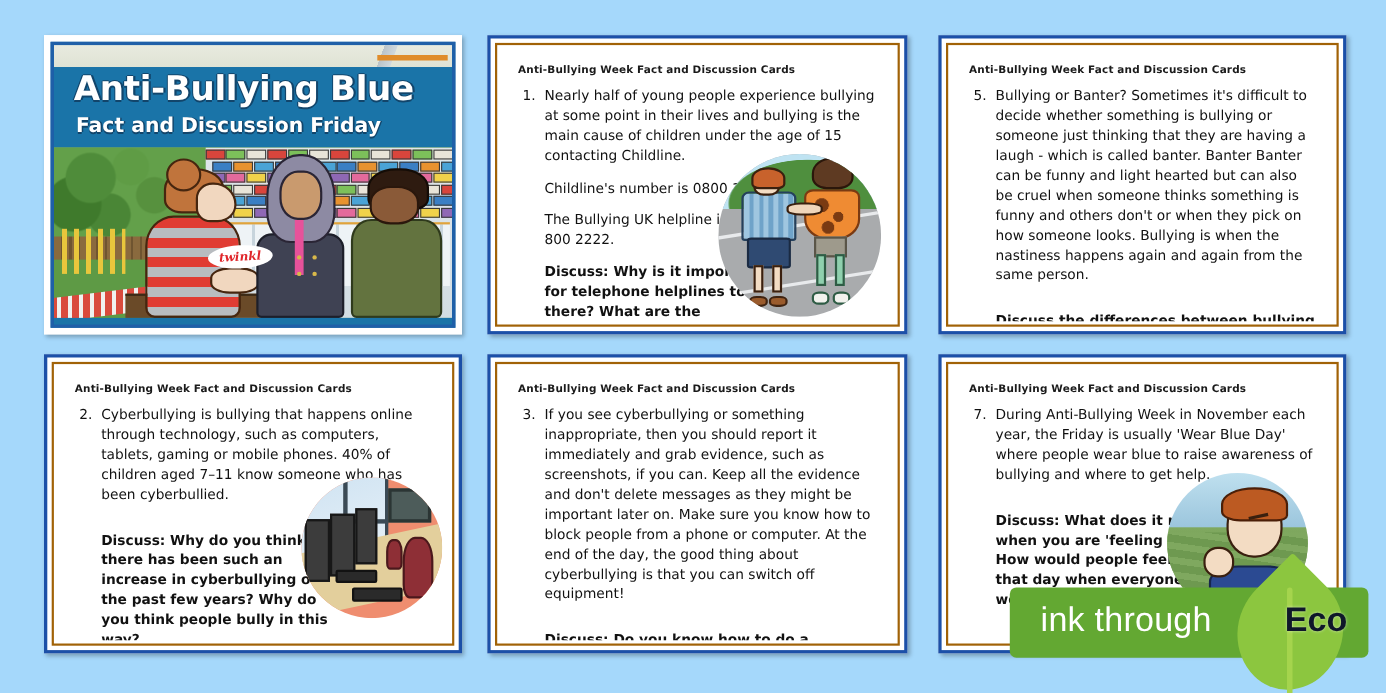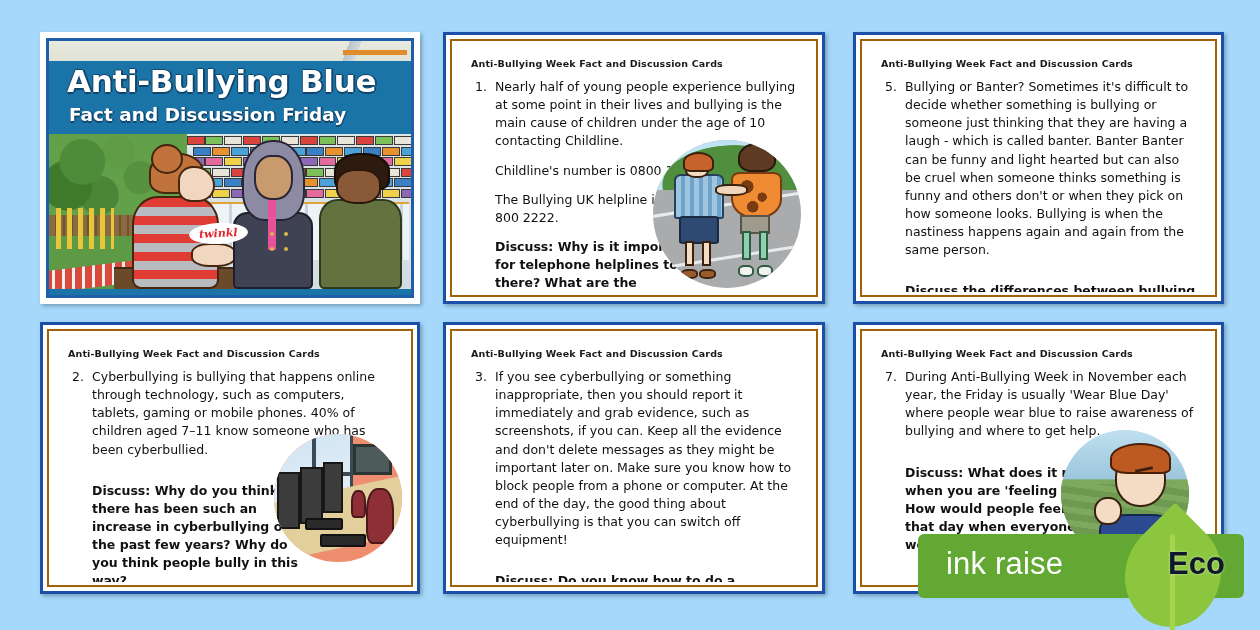--- a/index.html
+++ b/index.html
@@ -449,21 +449,21 @@
     </div>
   </div>
 
   <div class="card" style="left:443px; top:32px; width:382px; height:272px;">
     <div class="card-inner">
         <div class="card-body">
       <div class="card-kicker">Anti-Bullying Week Fact and Discussion Cards</div>
       <div class="qrow">
         <div class="qnum">1.</div>
         <div class="qtext">
-          <div class="para">Nearly half of young people experience bullying at some point in their lives and bullying is the main cause of children under the age of 10 contacting Childline.</div>
+          <div class="para">Nearly half of young people experience bullying at some point in their lives and bullying is the main cause of children under the age of 15 contacting Childline.</div>
           <div class="para">Childline's number is 0800 1111.</div>
           <div class="para narrow">The Bullying UK helpline is 0800 800 2222.</div>
           <div class="para narrow bold last">Discuss: Why is it important for telephone helplines to be there? What are the advantages of them?</div>
         </div>
       </div>
       <div class="circ" id="illu-card1">
         <div class="pg-bg"></div>
         <div class="pg-grass"></div>
         <div class="pg-line" style="top:42%; transform:rotate(-9deg);"></div>
         <div class="pg-line" style="top:78%; transform:rotate(-9deg);"></div>
@@ -576,19 +576,19 @@
         <div class="tb-hair"></div>
         <div class="tb-brow"></div>
         <div class="tb-hand"></div>
       </div>
     </div>
       </div>
   </div>
 
   <div id="eco-badge">
     <div class="eco-bar"></div>
-    <div class="eco-label">ink raise</div>
+    <div class="eco-label">ink through</div>
     <div class="eco-leaf"></div>
     <div class="eco-leaf-vein"></div>
     <div class="eco-word">Eco</div>
   </div>
 
 </div>
 
 </body></html>

